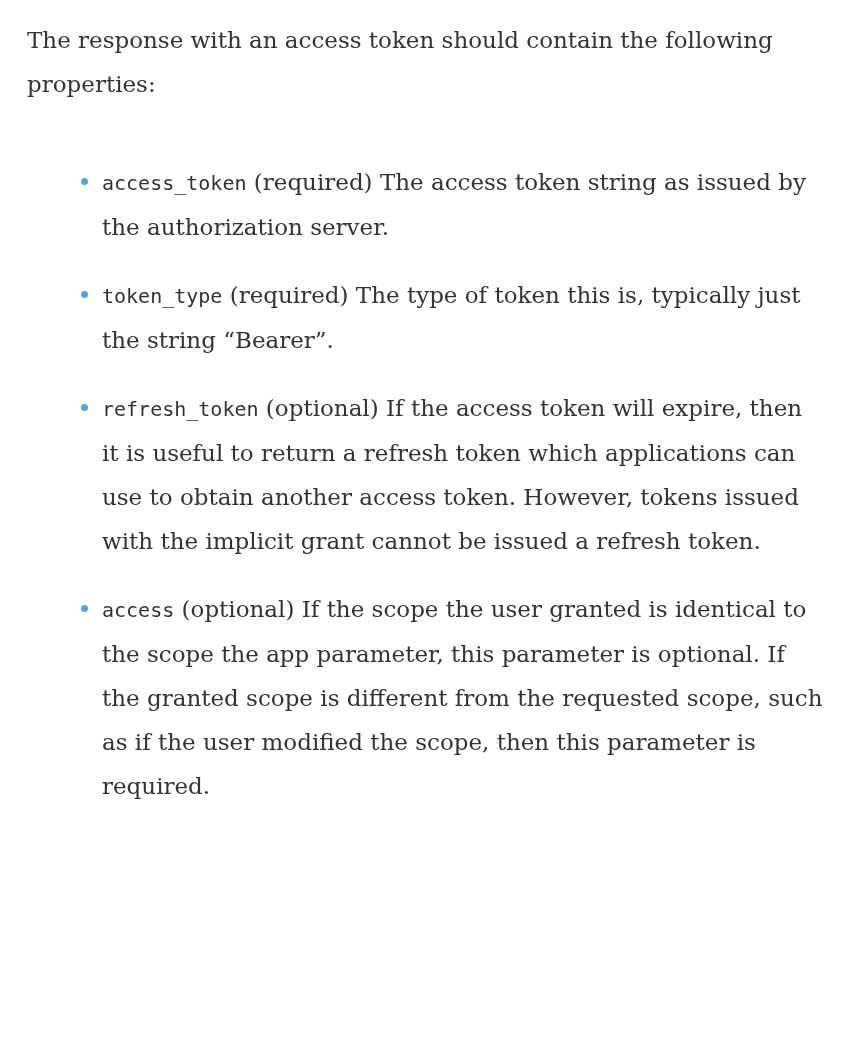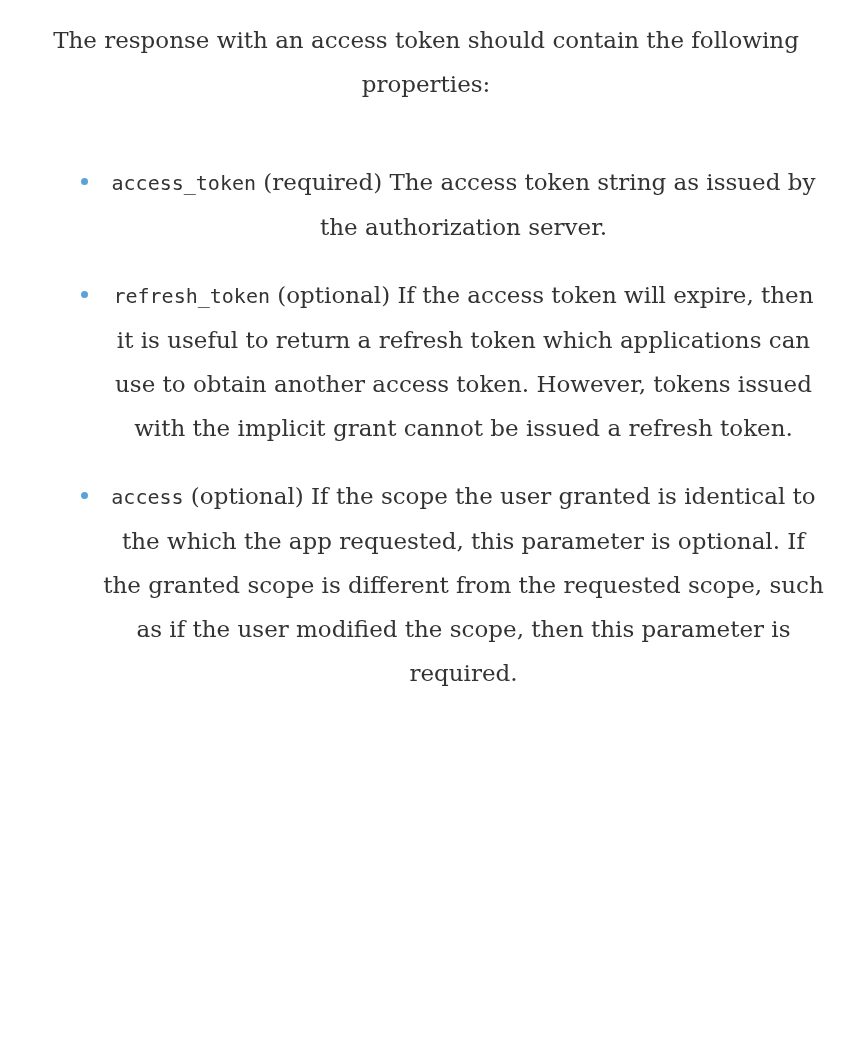--- a/index.html
+++ b/index.html
@@ -1,26 +1,27 @@
 <!DOCTYPE html>
 <html><head>
 <meta charset="utf-8">
 <style>
   html, body { margin:0; padding:0; background:#ffffff; }
   body { width:851px; height:1041px; overflow:hidden; }
-  .doc { padding:14px 26px 0 27px; color:#333333; font-family:"DejaVu Serif","Liberation Serif",serif; font-size:23px; line-height:44px;text-align:center; }
+  .doc { padding:14px 26px 0 27px; color:#333333; font-family:"DejaVu Serif","Liberation Serif",serif; font-size:23px; line-height:44px; }
   .intro { margin:4px 0 54px 0; }
   ul { list-style:none; margin:0; padding:0 0 0 75px; }
   li { position:relative; margin-bottom:24px; }
   li::before { content:""; position:absolute; left:-21px; top:18px; width:7px; height:7px; border-radius:50%; background:#5aa3d8; }
   code { font-family:"DejaVu Sans Mono","Liberation Mono",monospace; font-size:20px; color:#333333;margin-top:32px; }
 </style>
 </head>
 <body>
 
 <div class="doc">
   <p class="intro">The response with an access token should contain the following properties:</p>
   <ul>
     <li><code>access_token</code><span> (required) The access token string as issued by the authorization server.</span></li>
+    <li><code>token_type</code><span> (required) The type of token this is, typically just the string “Bearer”.</span></li>
     <li><code>refresh_token</code><span> (optional) If the access token will expire, then it is useful to return a refresh token which applications can use to obtain another access token. However, tokens issued with the implicit grant cannot be issued a refresh token.</span></li>
-    <li><code>access</code><span> (optional) If the scope the user granted is identical to the which the app requested, this parameter is optional. If the granted scope is different from the requested scope, such as if the user modified the scope, then this parameter is required.</span></li>
+    <li><code>access</code><span> (optional) If the scope the user granted is identical to the scope the app parameter, this parameter is optional. If the granted scope is different from the requested scope, such as if the user modified the scope, then this parameter is required.</span></li>
   </ul>
 </div>
 
 </body></html>

